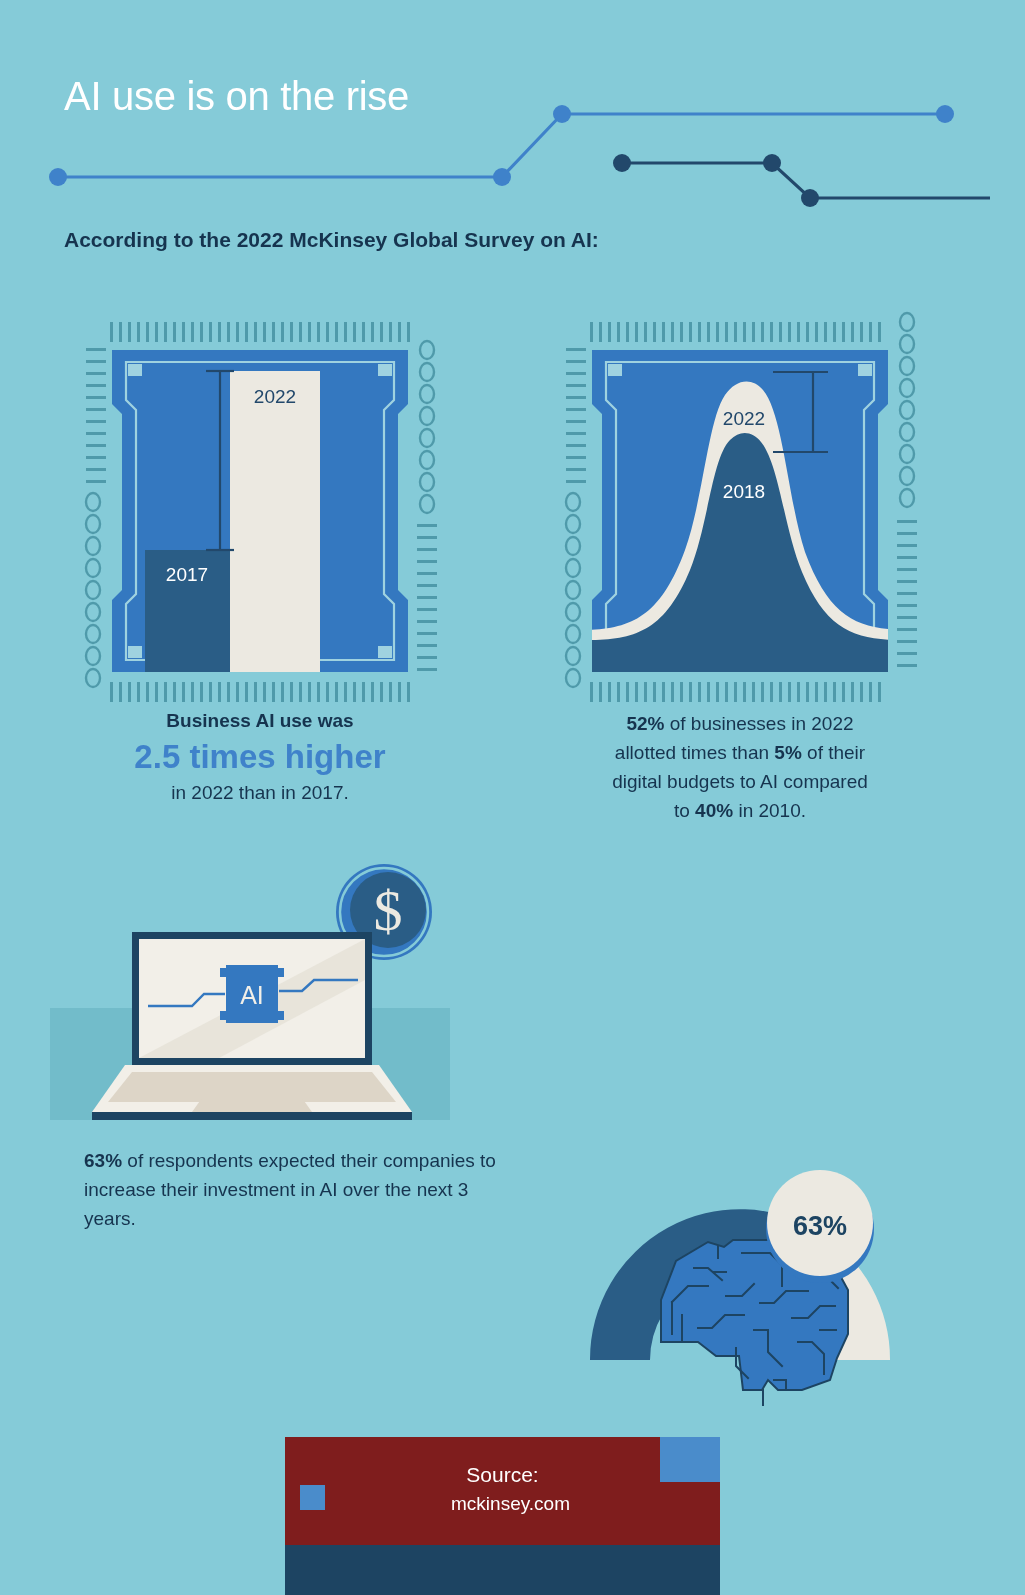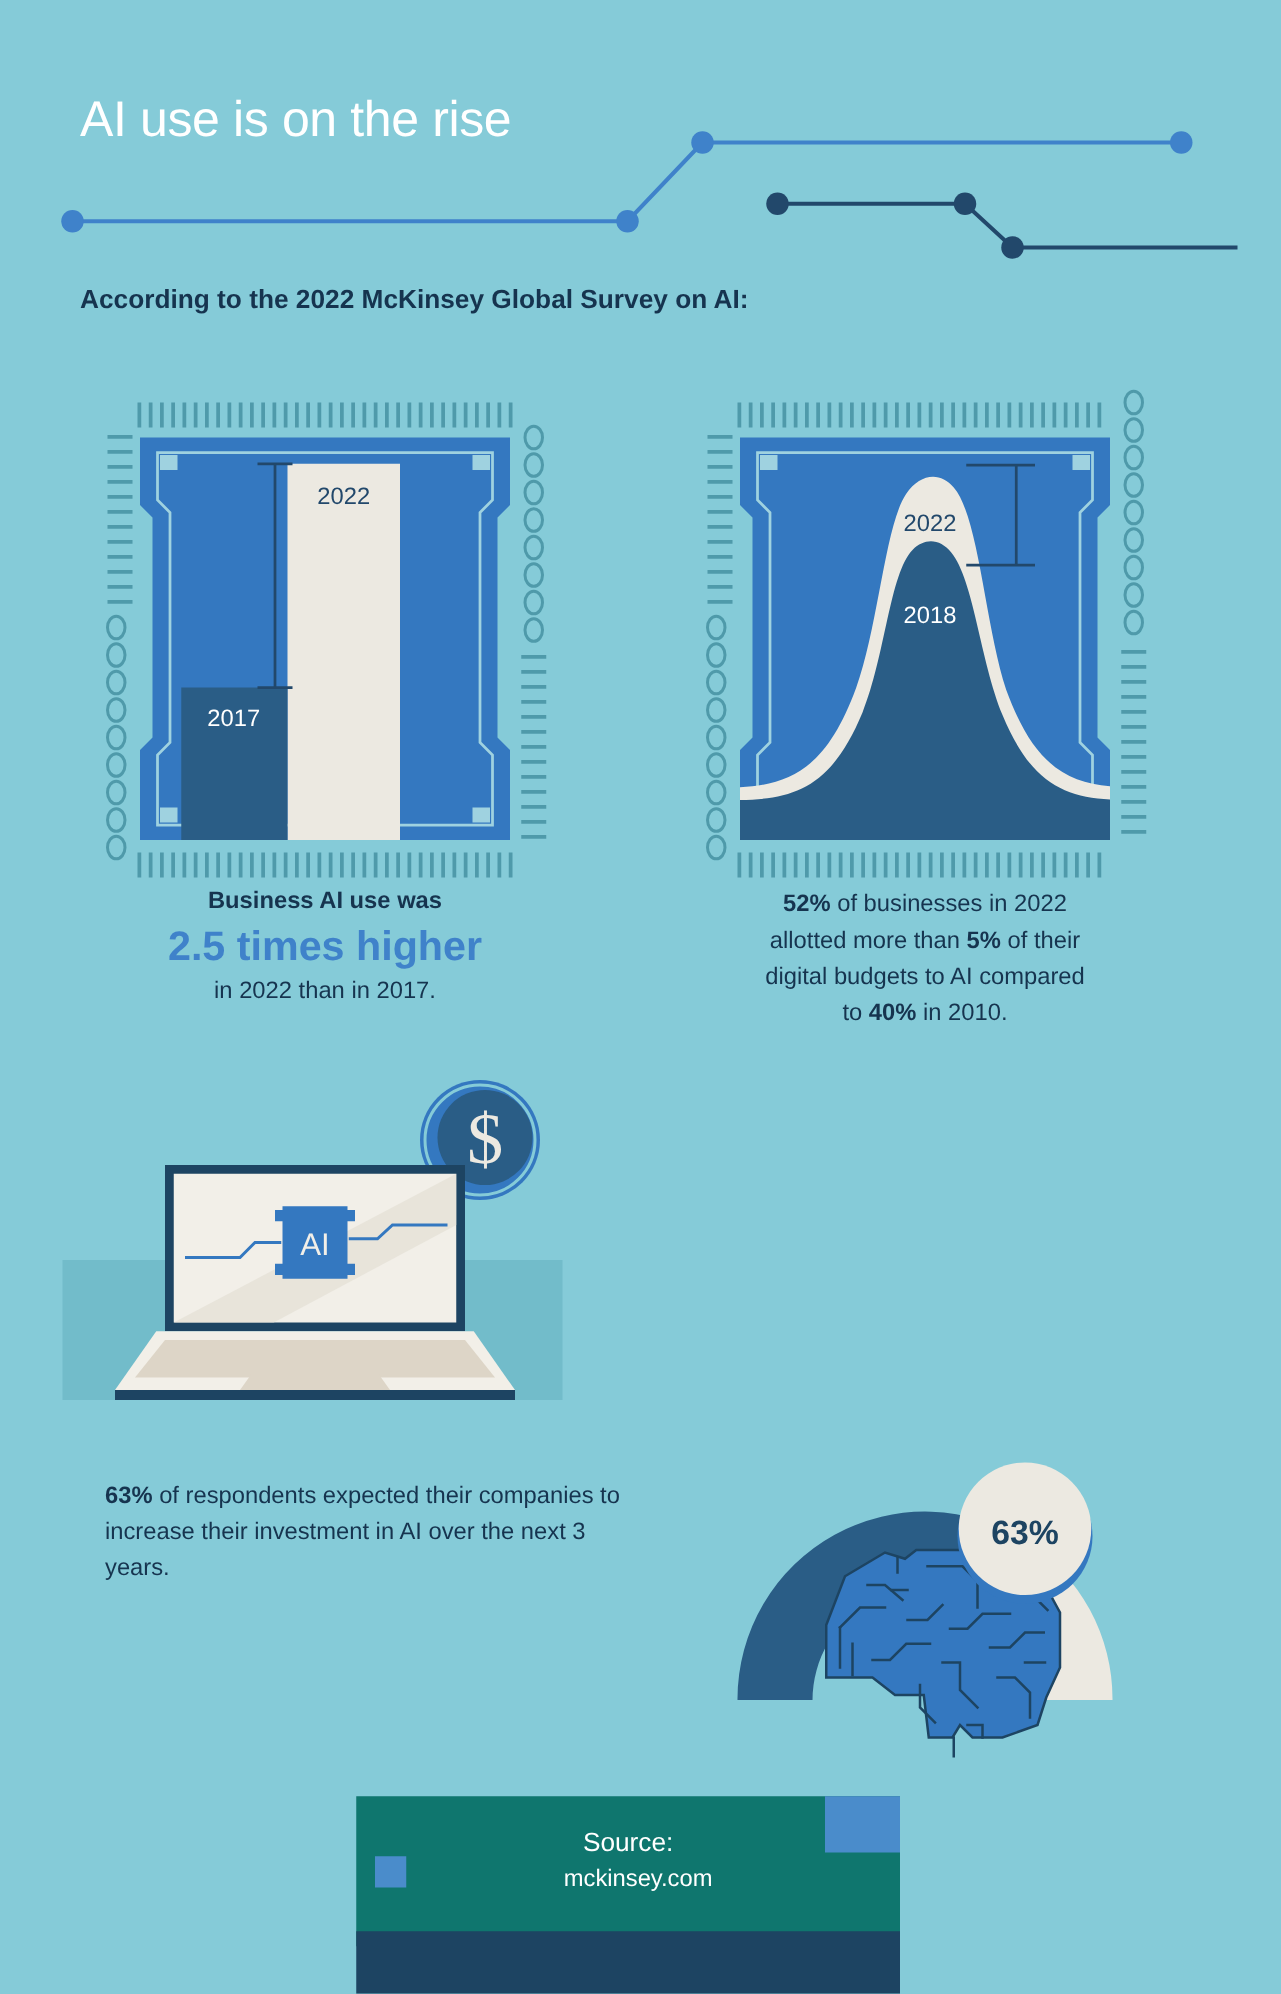--- a/index.html
+++ b/index.html
@@ -36,21 +36,21 @@
   .cap .reg{font-weight:400;text-align:center;}
 
   
   .para{
     font-size:19px;font-weight:400;color:#16344f;line-height:1.53;
   }
   .para b{font-weight:700;}
 
   
   .footbar{
-    left:285px;top:1437px;width:435px;height:120px;background:#0f766e;
+    left:285px;top:1437px;width:435px;height:120px;background:#7f1d1d;
   }
   .footbar .sq1{position:absolute;right:0;top:0;width:60px;height:45px;background:#4a8ccb;}
   .footbar .sq2{position:absolute;left:15px;top:48px;width:25px;height:25px;background:#4a8ccb;}
   .footbar .stitle{
     position:absolute;left:0;right:0;top:26px;text-align:center;
     color:#ffffff;font-size:21px;font-weight:400;
   }
   .footbar .surl{
     position:absolute;left:0;right:0;top:56px;text-align:center;
     color:#ffffff;font-size:19px;font-weight:400;padding-left:16px;
@@ -418,21 +418,21 @@
       <path d="M233,72 L288,72"></path>
       <path d="M273,72 L273,152"></path>
       <path d="M233,152 L288,152"></path>
     </g>
     <text x="204" y="125" text-anchor="middle" font-family="Liberation Sans, sans-serif" font-size="19" fill="#22486b">2022</text>
     <text x="204" y="198" text-anchor="middle" font-family="Liberation Sans, sans-serif" font-size="19" fill="#ffffff">2018</text>
   </svg>
 
   <div class="abs cap" style="left:545px;top:710px;width:390px;line-height:1.52;">
     <b>52%</b><span class="reg"> of businesses in 2022</span><br>
-    <span class="reg">allotted more than </span><b>5%</b><span class="reg"> of their</span><br>
+    <span class="reg">allotted times than </span><b>5%</b><span class="reg"> of their</span><br>
     <span class="reg">digital budgets to AI compared</span><br>
     <span class="reg">to </span><b>40%</b><span class="reg"> in 2010.</span>
   </div>
 
   <svg class="abs" style="left:40px;top:840px;" width="420" height="290" viewBox="0 0 420 290">
     <rect x="10" y="168" width="400" height="112" fill="#72bcca"></rect>
 
     <g>
       <circle cx="344" cy="72" r="48" fill="#3478c0"></circle>
       <circle cx="344" cy="72" r="44" fill="none" stroke="#85cbd8" stroke-width="2.4"></circle>
@@ -501,21 +501,21 @@
       </g>
     </g>
 
     <g>
       <circle cx="290" cy="139" r="54" fill="#3478c0"></circle>
       <circle cx="290" cy="133" r="53" fill="#ece9e1"></circle>
       <text x="290" y="145" text-anchor="middle" font-family="Liberation Sans, sans-serif" font-size="27" font-weight="bold" fill="#1d4462">63%</text>
     </g>
   </svg>
 
-  <div class="abs para" style="left:84px;top:1182px;width:420px;">
+  <div class="abs para" style="left:84px;top:1146px;width:420px;">
     <b>63%</b><span> of respondents expected their companies to increase their investment in AI over the next 3 years.</span>
   </div>
 
   <div class="abs footbar">
     <div class="sq1"></div>
     <div class="sq2"></div>
     <div class="stitle">Source:</div>
     <div class="surl">mckinsey.com</div>
   </div>
   <div class="abs footdark"></div>

